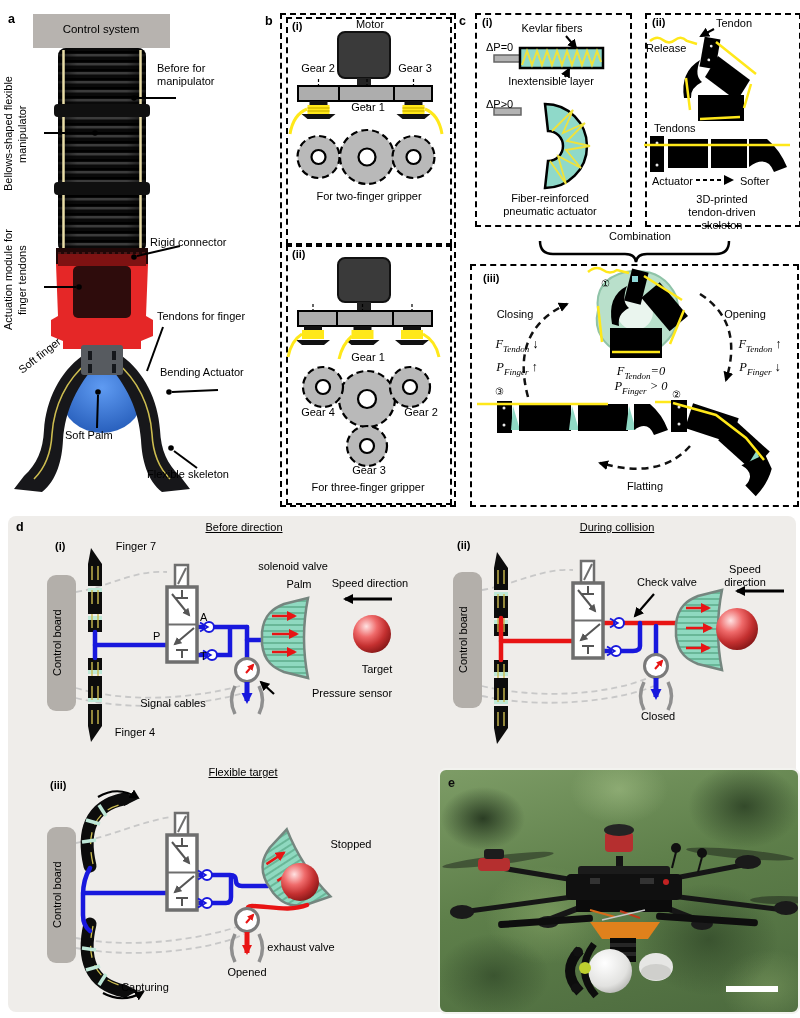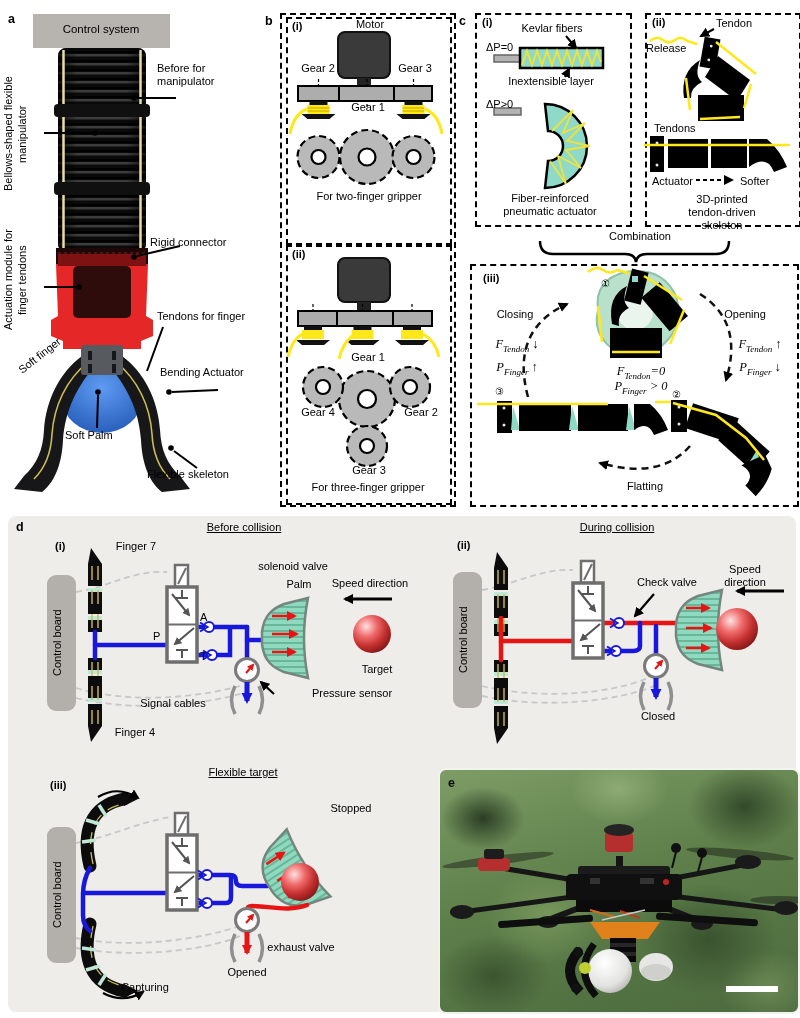--- a/index.html
+++ b/index.html
@@ -575,21 +575,21 @@
   <div class="L" style="left:672px;top:389px;font-size:10px">②</div>
   <div class="L" style="left:495px;top:386px;font-size:10px">③</div>
   <div class="F" style="left:517px;top:337px"><span>F</span><sub>Tendon</sub><span> ↓</span></div>
   <div class="F" style="left:517px;top:360px"><span>P</span><sub>Finger</sub><span> ↑</span></div>
   <div class="F" style="left:641px;top:364px"><span>F</span><sub>Tendon</sub><span>=0</span></div>
   <div class="F" style="left:641px;top:379px"><span>P</span><sub>Finger</sub><span> &gt; 0</span></div>
   <div class="F" style="left:760px;top:337px"><span>F</span><sub>Tendon</sub><span> ↑</span></div>
   <div class="F" style="left:760px;top:360px"><span>P</span><sub>Finger</sub><span> ↓</span></div>
 
   <div class="L B" style="left:16px;top:520px">d</div>
-  <div class="L C U" style="left:244px;top:521px">Before collision</div>
+  <div class="L C U" style="left:244px;top:521px">Before direction</div>
   <div class="L R" style="left:55px;top:540px">(i)</div>
   <div class="L C" style="left:136px;top:540px">Finger 7</div>
   <div class="LV" style="left:51px;top:580px;height:126px">Control board</div>
   <div class="L C" style="left:293px;top:560px">solenoid valve</div>
   <div class="L C" style="left:299px;top:578px">Palm</div>
   <div class="L C" style="left:370px;top:577px">Speed direction</div>
   <div class="L C" style="left:377px;top:663px">Target</div>
   <div class="L C" style="left:352px;top:687px">Pressure sensor</div>
   <div class="L C" style="left:173px;top:697px">Signal cables</div>
   <div class="L C" style="left:135px;top:726px">Finger 4</div>
@@ -600,18 +600,18 @@
   <div class="L C U" style="left:617px;top:521px">During collision</div>
   <div class="L R" style="left:457px;top:539px">(ii)</div>
   <div class="LV" style="left:457px;top:577px;height:126px">Control board</div>
   <div class="L C" style="left:667px;top:576px">Check valve</div>
   <div class="L C" style="left:745px;top:563px">Speed direction</div>
   <div class="L C" style="left:658px;top:710px">Closed</div>
 
   <div class="L C U" style="left:243px;top:766px">Flexible target</div>
   <div class="L R" style="left:50px;top:779px">(iii)</div>
   <div class="LV" style="left:51px;top:832px;height:126px">Control board</div>
-  <div class="L C" style="left:351px;top:802px">Stopped</div>
+  <div class="L C" style="left:351px;top:838px">Stopped</div>
   <div class="L C" style="left:301px;top:941px">exhaust valve</div>
   <div class="L C" style="left:247px;top:966px">Opened</div>
   <div class="L C" style="left:145px;top:981px">Capturing</div>
 
 </div>
 
 </body></html>

